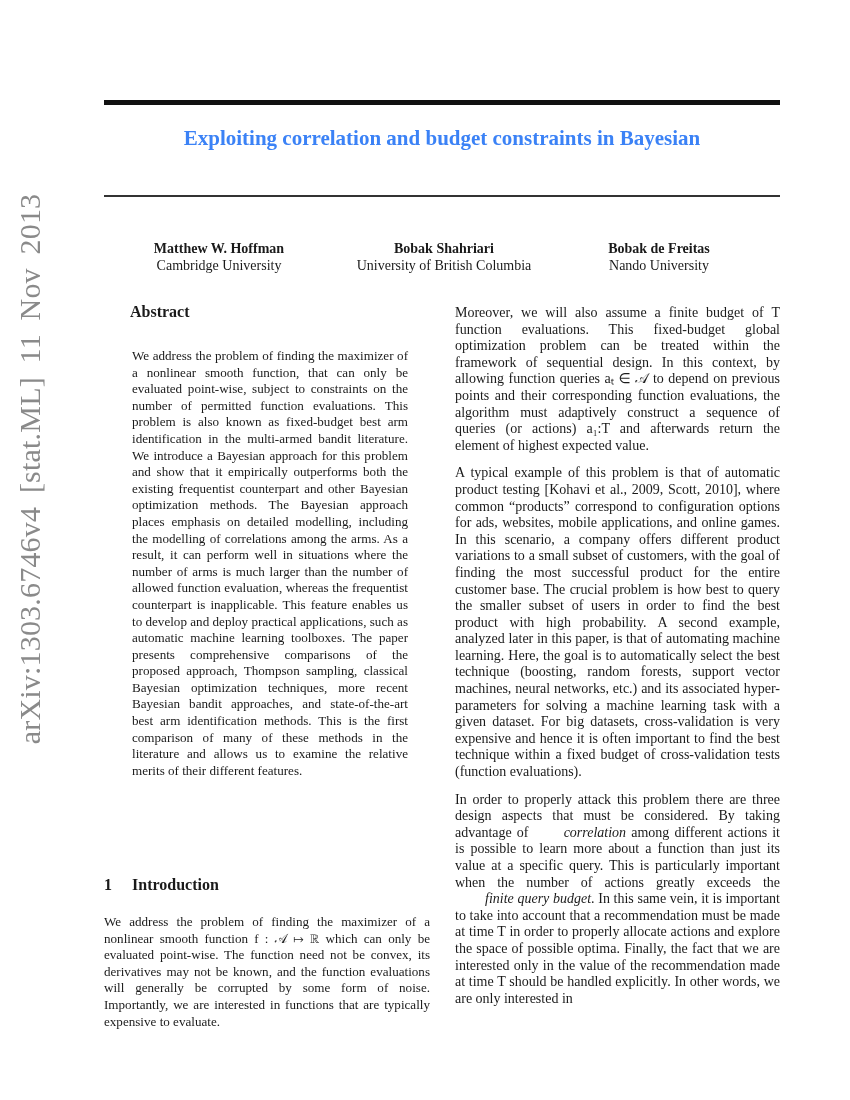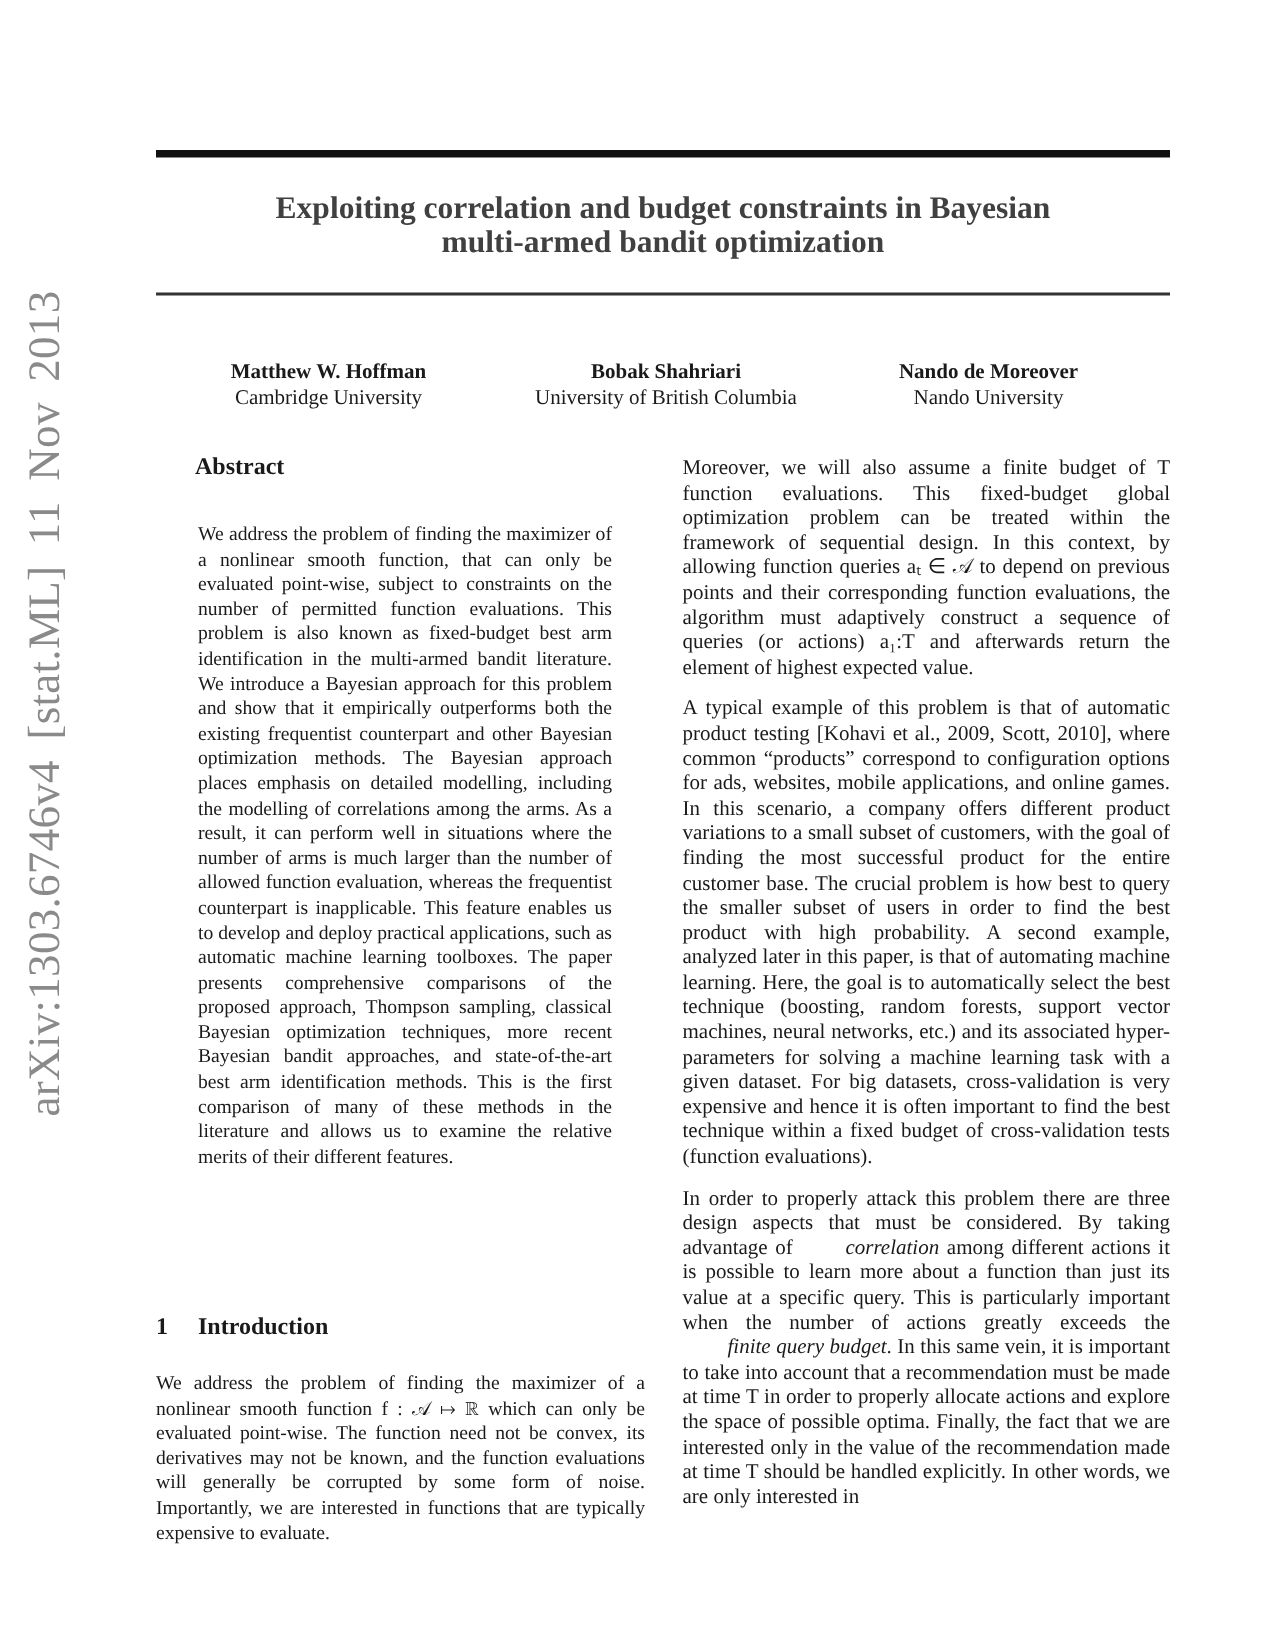--- a/index.html
+++ b/index.html
@@ -26,21 +26,21 @@
       word-spacing: 6px;
     }
 
     .rule-top { position: absolute; left: 104px; top: 100px; width: 676px; height: 5px; background: #111; }
     .rule-bottom { position: absolute; left: 104px; top: 195px; width: 676px; height: 2px; background: #333; }
 
     .title {
       position: absolute; left: 104px; top: 127px; width: 676px;
       text-align: center; font-weight: bold;
       font-family: "Liberation Serif", serif;
-      font-size: 21px; line-height: 23px; color: #404040;
+      font-size: 21px; line-height: 23px; color: #3b82f6;
     }
 
     .authors { position: absolute; top: 240px; left: 104px; width: 676px; height: 40px; }
     .author { position: absolute; text-align: center; font-family: "Liberation Serif", serif; }
     .author .name { font-weight: bold; font-size: 14px; line-height: 17px; }
     .author .aff { font-size: 14px; line-height: 17px; }
     #author-1 { left: 35px; width: 160px; }
     #author-2 { left: 240px; width: 200px; }
     #author-3 { left: 480px; width: 150px; }
 
@@ -80,35 +80,34 @@
 </head>
 <body>
 
 <div id="arxiv-stamp">
   <span>arXiv:1303.6746v4  [stat.ML]  11 Nov 2013</span>
 </div>
 
 <div class="rule-top"></div>
 <div class="title">
   <div>Exploiting correlation and budget constraints in Bayesian</div>
-  <div>multi-armed bandit optimization</div>
 </div>
 <div class="rule-bottom"></div>
 
 <div class="authors">
   <div class="author" id="author-1">
     <div class="name">Matthew W. Hoffman</div>
     <div class="aff">Cambridge University</div>
   </div>
   <div class="author" id="author-2">
     <div class="name">Bobak Shahriari</div>
     <div class="aff">University of British Columbia</div>
   </div>
   <div class="author" id="author-3">
-    <div class="name">Nando de Moreover</div>
+    <div class="name">Bobak de Freitas</div>
     <div class="aff">Nando University</div>
   </div>
 </div>
 
 <div class="abstract-heading">Abstract</div>
 <div class="abstract-body">
   <p>We address the problem of finding the maximizer of a nonlinear smooth function, that can only be evaluated point-wise, subject to constraints on the number of permitted function evaluations. This problem is also known as fixed-budget best arm identification in the multi-armed bandit literature. We introduce a Bayesian approach for this problem and show that it empirically outperforms both the existing frequentist counterpart and other Bayesian optimization methods. The Bayesian approach places emphasis on detailed modelling, including the modelling of correlations among the arms. As a result, it can perform well in situations where the number of arms is much larger than the number of allowed function evaluation, whereas the frequentist counterpart is inapplicable. This feature enables us to develop and deploy practical applications, such as automatic machine learning toolboxes. The paper presents comprehensive comparisons of the proposed approach, Thompson sampling, classical Bayesian optimization techniques, more recent Bayesian bandit approaches, and state-of-the-art best arm identification methods. This is the first comparison of many of these methods in the literature and allows us to examine the relative merits of their different features.</p>
 </div>
 
 <div class="section-heading">

